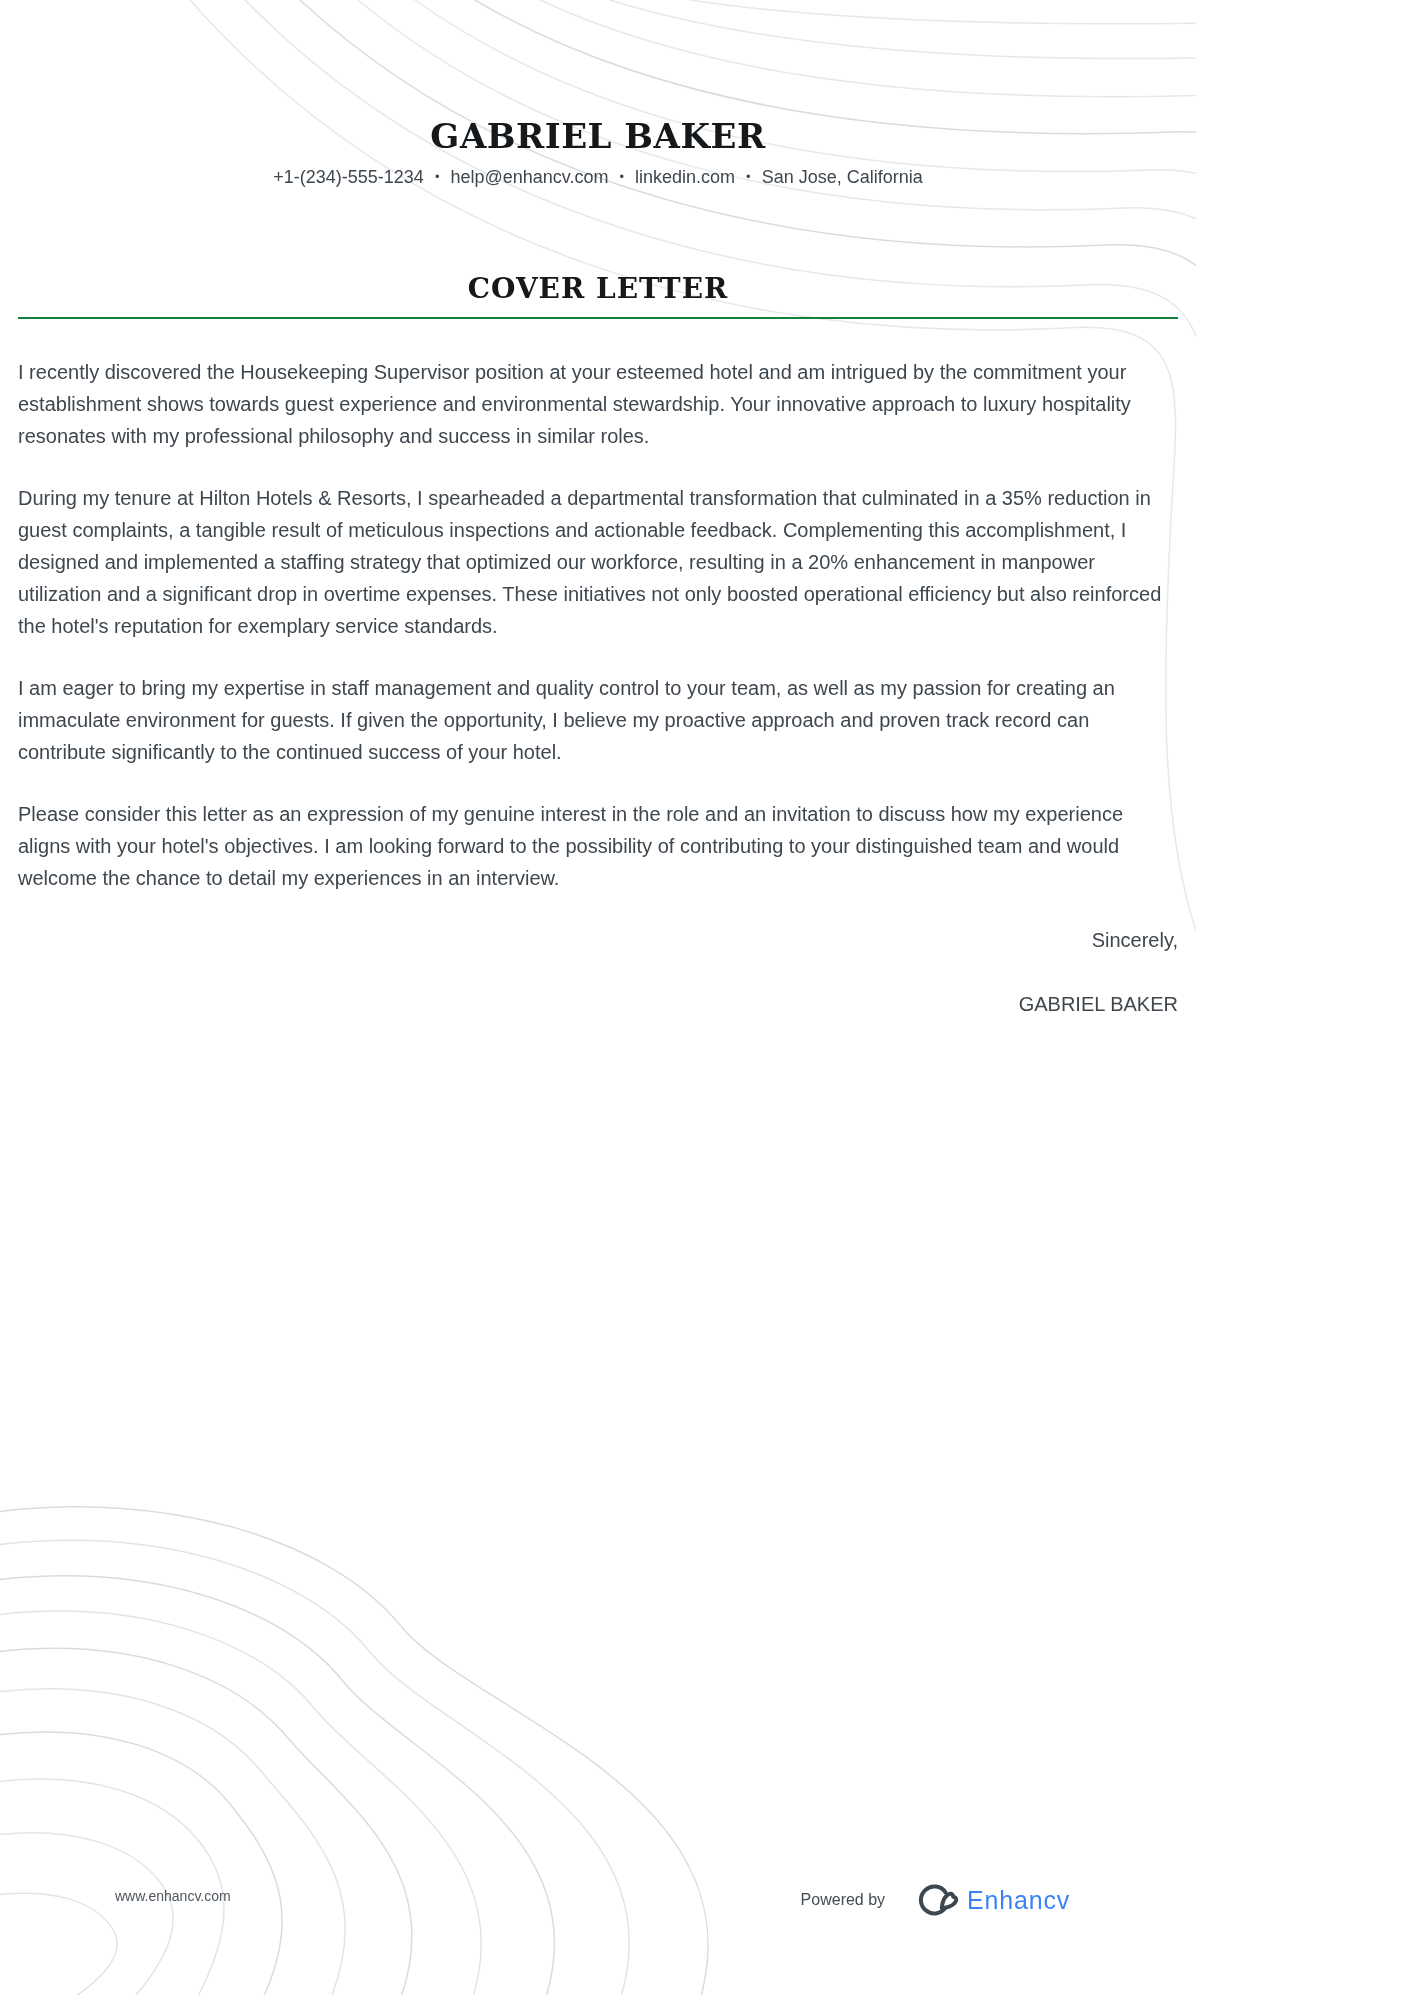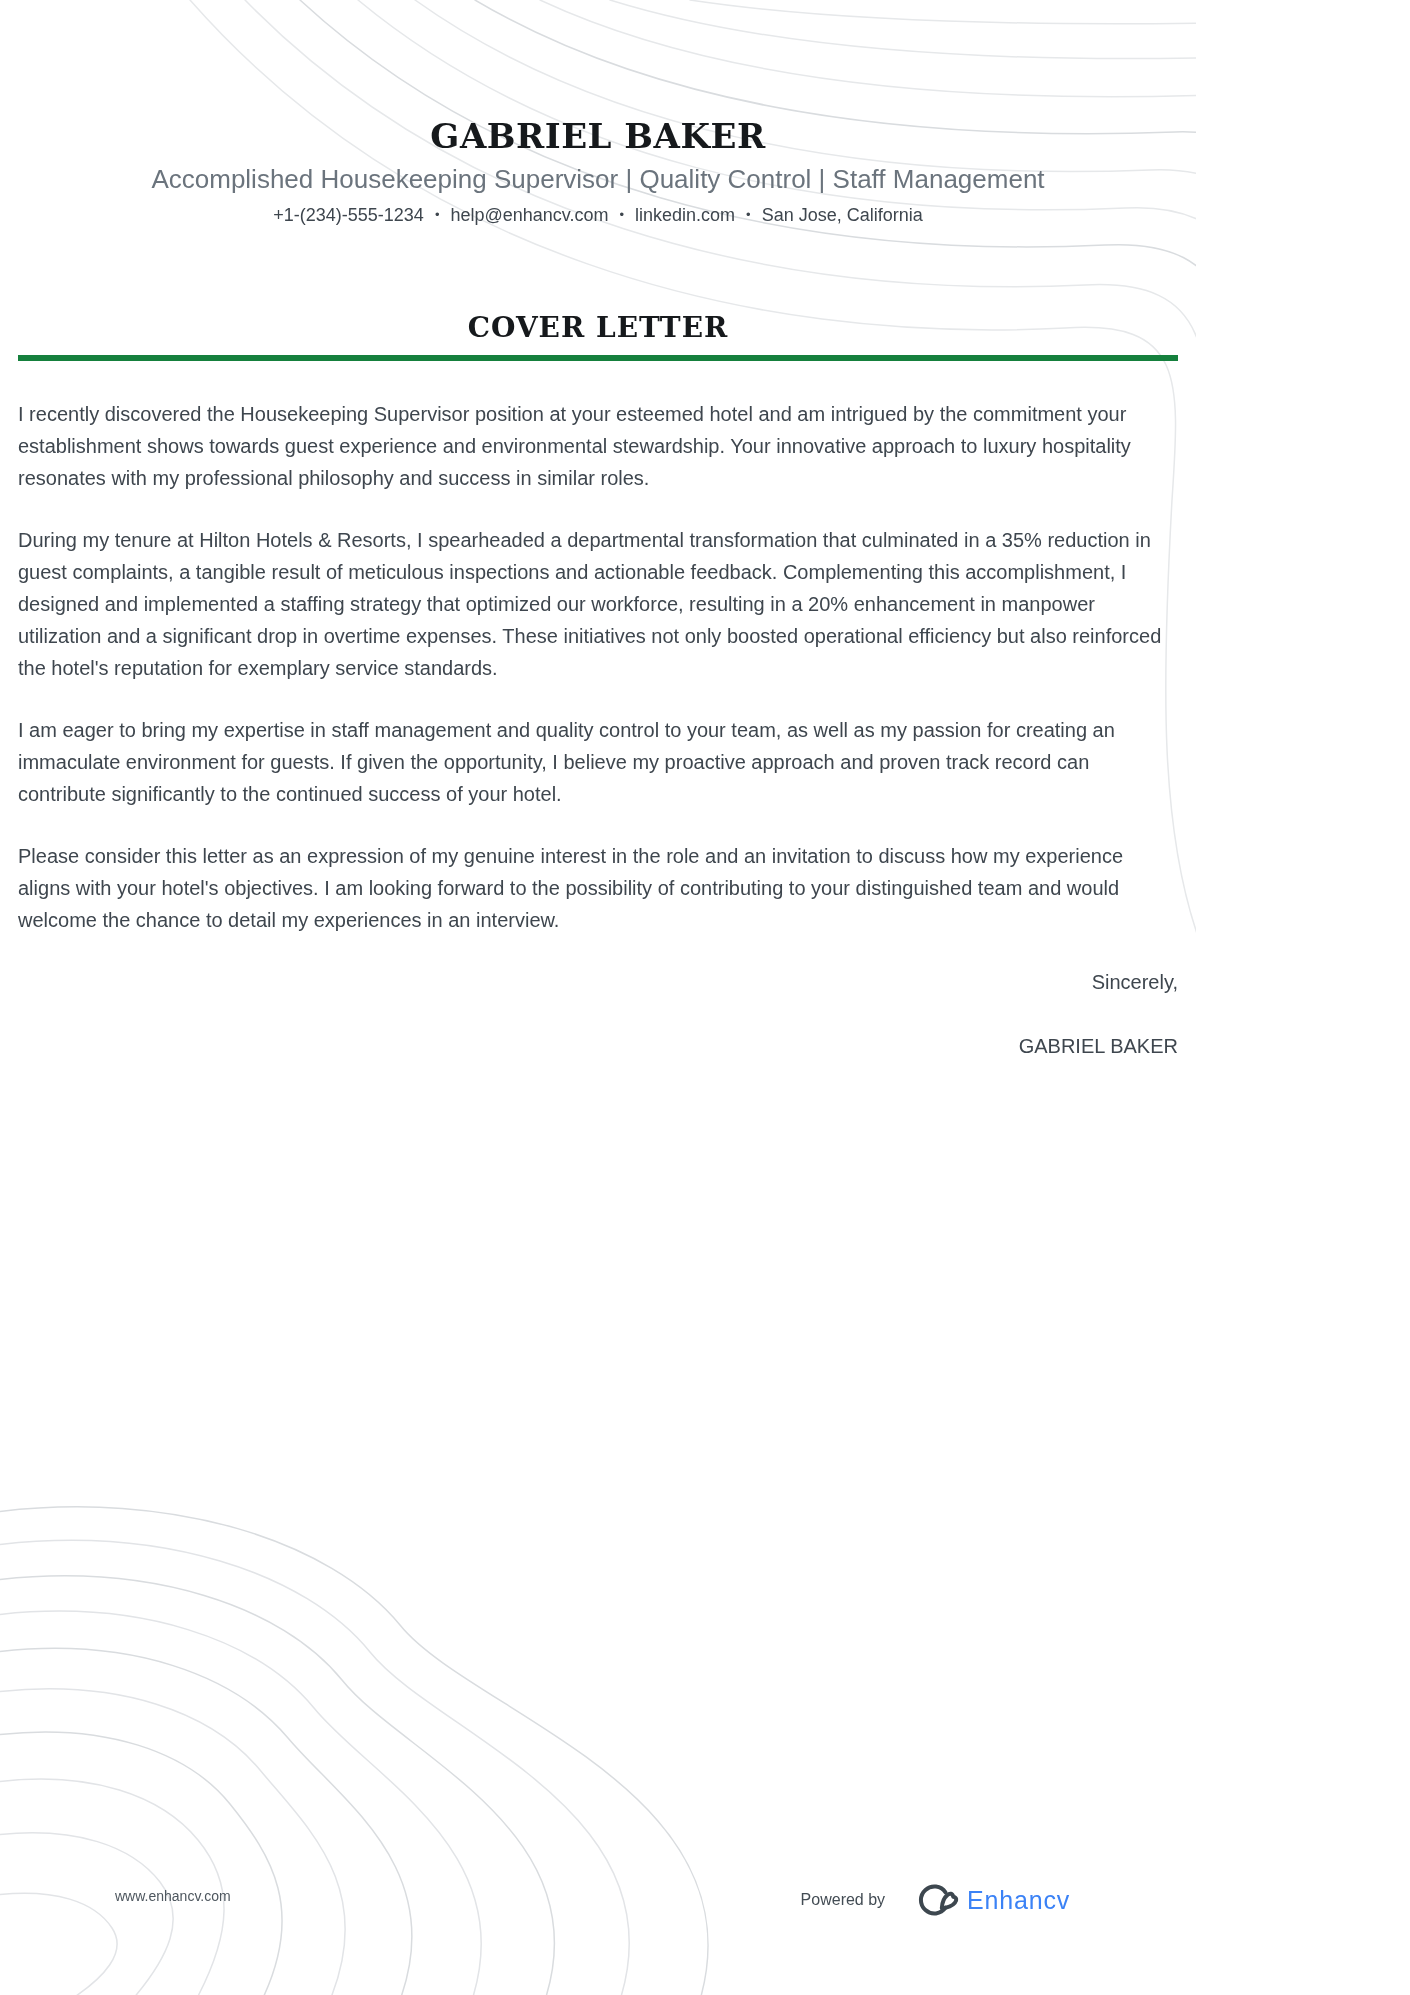--- a/index.html
+++ b/index.html
@@ -12,21 +12,21 @@
   
   .hdr{padding-top:116px;text-align:center;}
   .name{
     font-family:"DejaVu Serif","Liberation Serif",serif;font-weight:700;
     font-size:34px;letter-spacing:0.5px;color:#16191c;margin:0;line-height:1.2;
   }
   .tagline{font-size:26px;color:#6b747d;margin-top:7px;line-height:1.2;}
   .contactline{font-size:18px;color:#3e464e;margin-top:10px;line-height:1.2;}
   .contactline .dot{display:inline-block;margin:0 11px;font-size:13px;vertical-align:2px;color:#3e464e;}
   
-  .titleblock{margin-top:84px;text-align:center;border-bottom:6px solid #15803d;padding-bottom:11px;}
+  .titleblock{margin-top:84px;text-align:center;border-bottom:2px solid #15803d;padding-bottom:11px;}
   .lettertitle{
     font-family:"DejaVu Serif","Liberation Serif",serif;font-weight:700;
     font-size:28px;letter-spacing:1px;color:#16191c;margin:0;line-height:1.2;
   }
   
   .letterbody{margin-top:37px;}
   .letterbody p{font-size:20px;line-height:32px;color:#3e464e;margin:0 0 30px 0;}
   .letterbody p.sig{margin-bottom:32px;text-align:right;}
   
   .footer-left{position:absolute;left:115px;top:1888px;font-size:14px;color:#4d565e;text-decoration:none;}
@@ -68,21 +68,20 @@
       <path d="M-5,1782 C92,1770 162,1796 198,1840 C234,1884 232,1932 196,2000"></path>
       <path d="M-5,1835 C76,1826 132,1846 160,1882 C188,1918 168,1958 132,2000"></path>
       <path d="M-5,1895 C55,1888 95,1902 112,1928 C128,1952 104,1978 70,2000"></path>
     </g>
   </svg>
 
   <div class="content">
 
     <header class="hdr">
       <h1 class="name">GABRIEL BAKER</h1>
-      <div class="tagline">Accomplished Housekeeping Supervisor | Quality Control | Staff Management</div>
       <div class="contactline">
         <span>+1-(234)-555-1234</span><span class="dot">•</span><span>help@enhancv.com</span><span class="dot">•</span><span>linkedin.com</span><span class="dot">•</span><span>San Jose, California</span>
       </div>
     </header>
 
     <div class="titleblock">
       <h2 class="lettertitle">COVER LETTER</h2>
     </div>
 
     <div class="letterbody">

